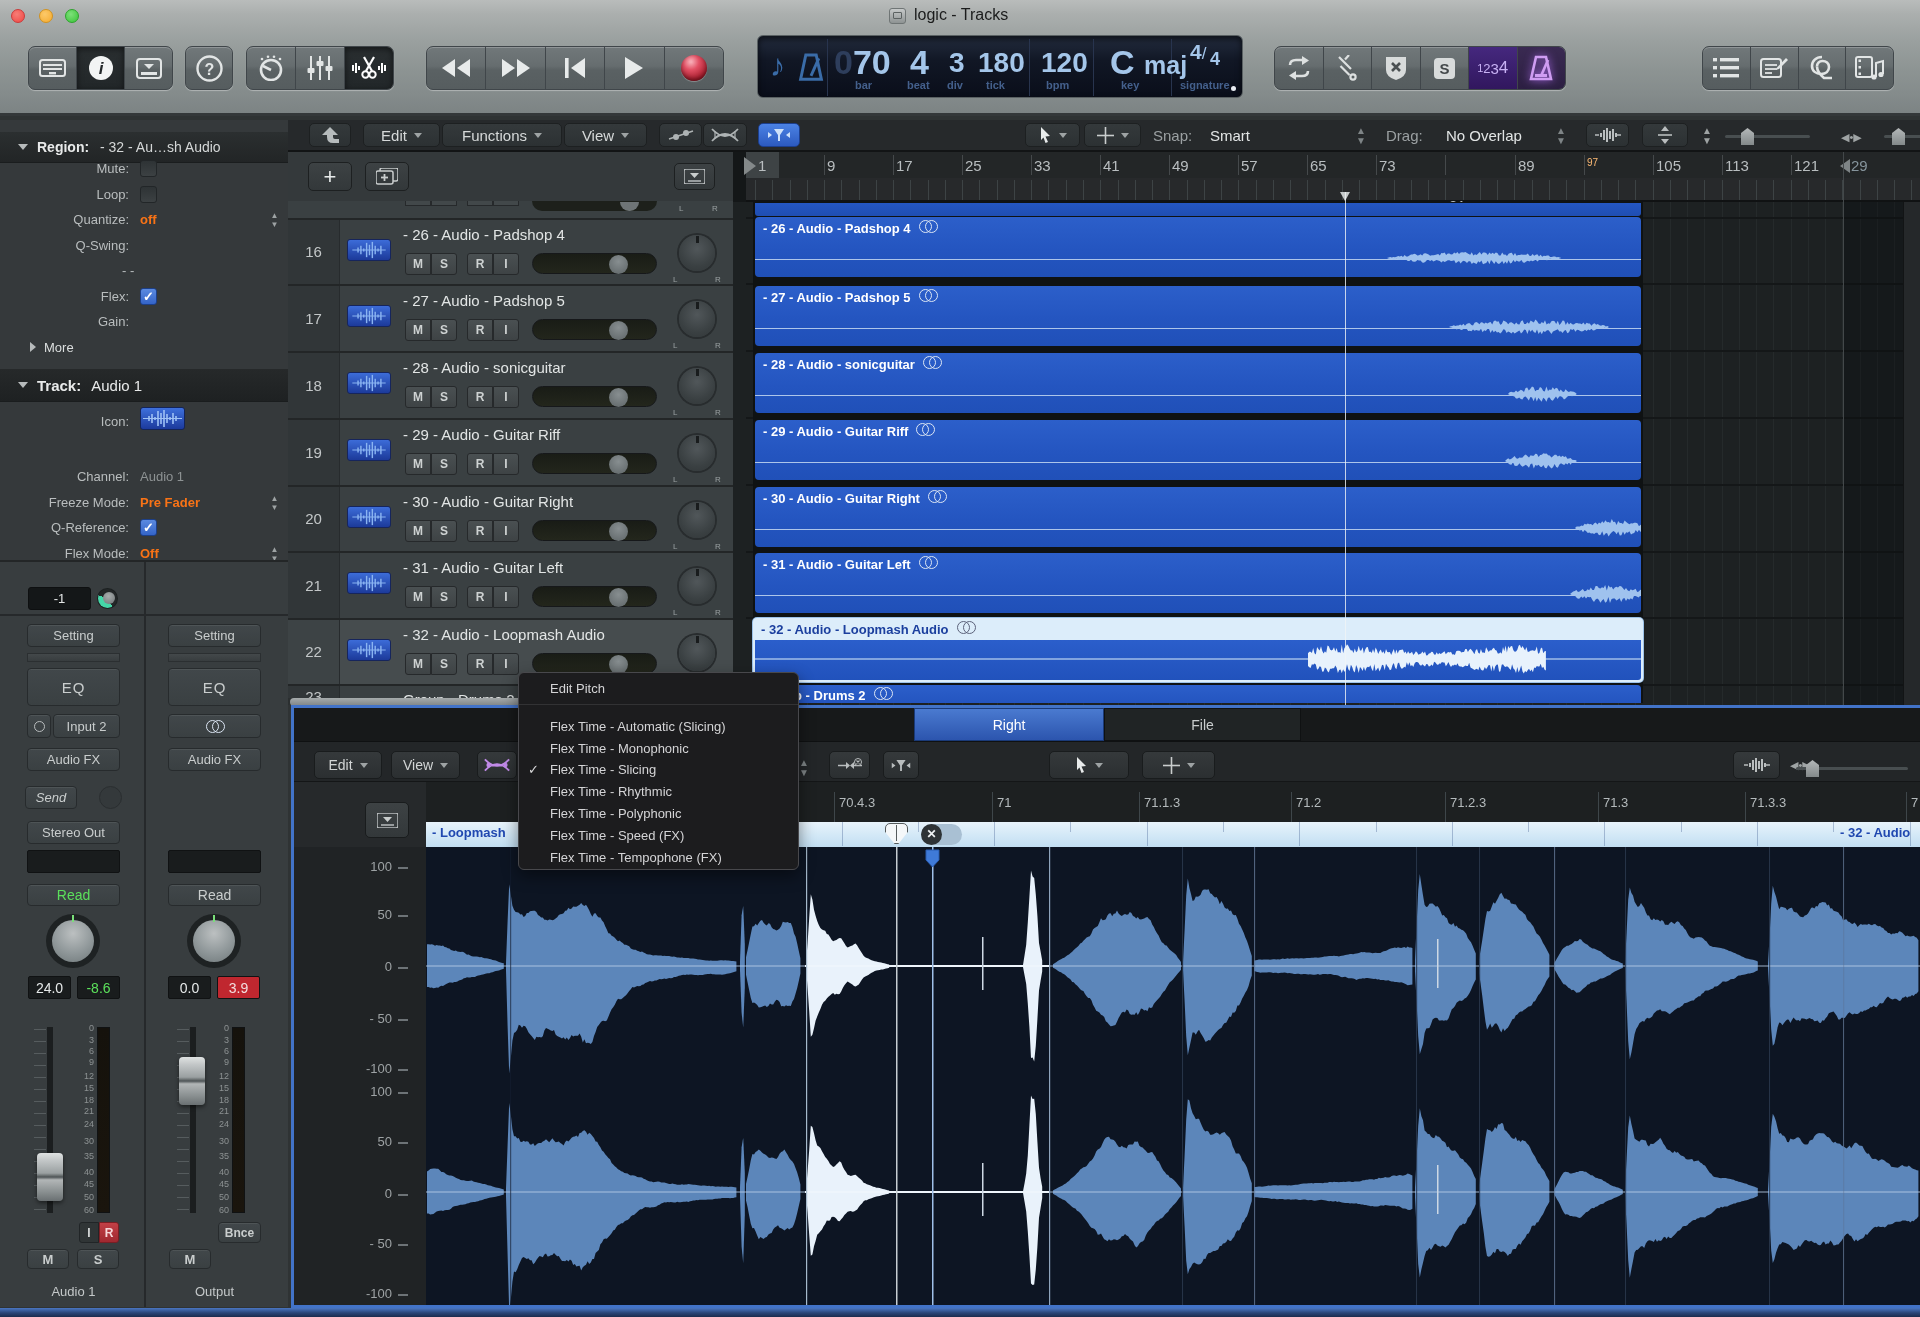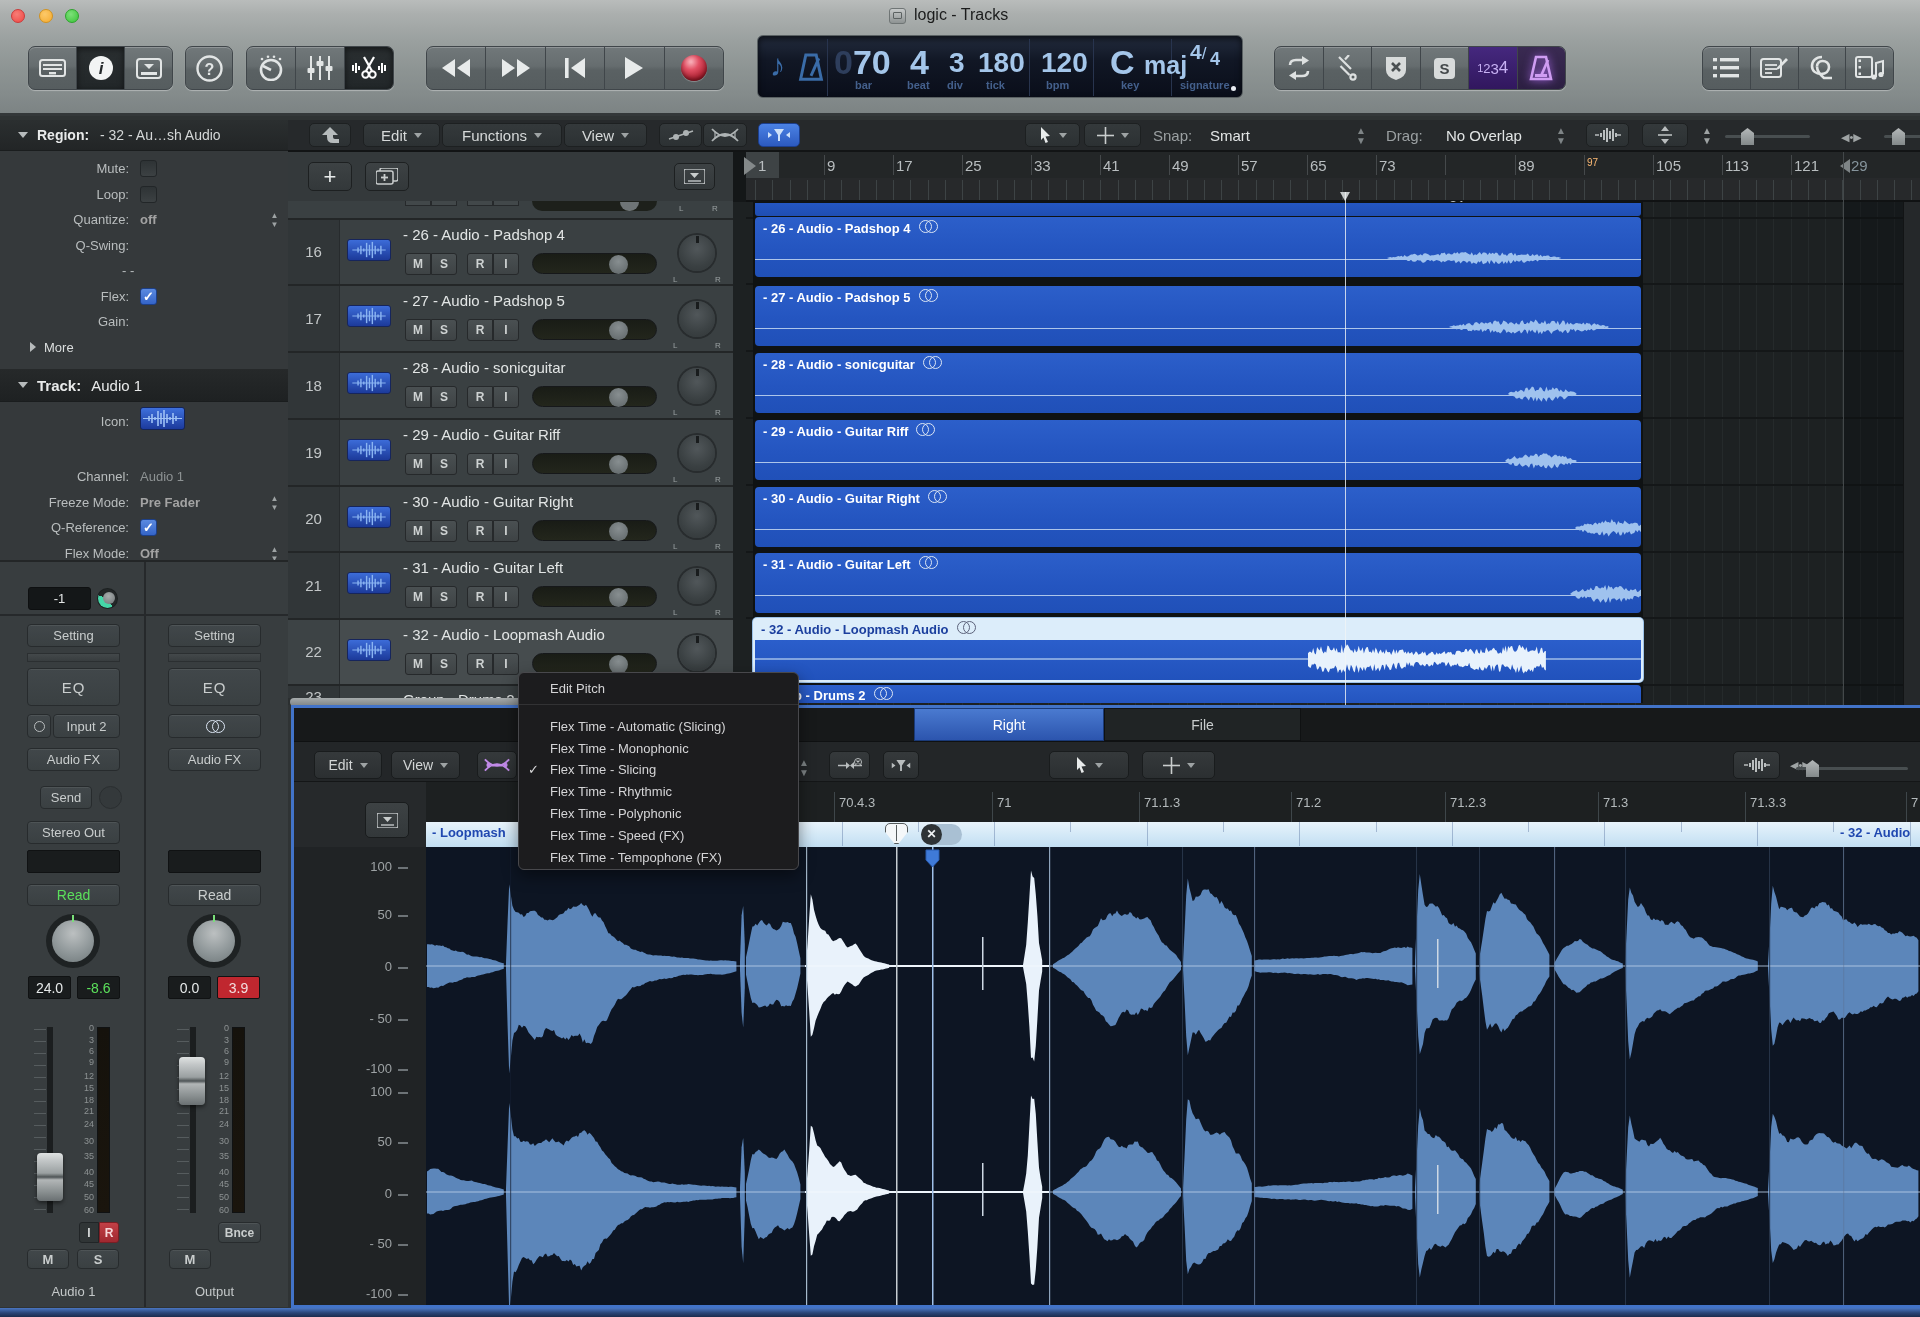--- a/index.html
+++ b/index.html
@@ -19,21 +19,21 @@
 
 #lcd{left:757px;top:35px;width:486px;height:63px;background:linear-gradient(#232c3e,#111725 40%,#0a0e1a);border-radius:6px;border:1px solid #5a6163;box-shadow:inset 0 3px 6px rgba(0,0,0,.65);}
 .lcd-big{color:#a4c6ea;font-weight:bold;font-size:34px;letter-spacing:0;}
 .lcd-lab{color:#44608c;font-size:11px;font-weight:bold;}
 .lcd-sep{position:absolute;top:3px;width:1px;height:57px;background:#28344e;}
 
 #insp{left:0;top:120px;width:288px;height:1187px;background:#35393b;}
 .ihdr{left:0;width:288px;height:31px;background:linear-gradient(#2b2f30,#222526);border-bottom:1px solid #1a1d1e;color:#e8eaea;font-size:14px;display:flex;align-items:center;}
 .irow{left:0;width:288px;height:25px;color:#b9bdbe;font-size:13px;}
 .ilab{position:absolute;right:159px;top:4px;text-align:right;white-space:nowrap;}
-.ival{position:absolute;left:140px;top:4px;font-weight:bold;color:#a3a3a3;}
+.ival{position:absolute;left:140px;top:4px;font-weight:bold;color:#f97316;}
 .chk{position:absolute;left:140px;top:3px;width:17px;height:17px;border-radius:3px;background:linear-gradient(#2e3335,#3c4143);border:1px solid #222628;}
 .chk.on{background:linear-gradient(#5b8ae0,#3464c8);border:1px solid #1c3f88;color:#fff;font-size:13px;font-weight:bold;text-align:center;line-height:16px;}
 .stepper{position:absolute;right:8px;top:3px;width:11px;height:18px;color:#9ea3a4;font-size:8px;line-height:9px;text-align:center;}
 
 .csbtn{position:absolute;border-radius:4px;background:linear-gradient(#41474a,#3a4042);border:1px solid #272b2d;box-shadow:inset 0 1px 0 rgba(255,255,255,.07);color:#c9cdcd;font-size:13px;display:flex;align-items:center;justify-content:center;}
 .cslab{position:absolute;color:#c4c8c9;font-size:13px;text-align:center;}
 
 #ttb{left:288px;top:120px;width:1632px;height:32px;background:#26292b;border-bottom:2px solid #121415;}
 .tbtn{position:absolute;top:3px;height:24px;border-radius:5px;background:linear-gradient(#34393b,#2c3133);border:1px solid #1d2021;color:#d4d7d7;font-size:14px;display:flex;align-items:center;justify-content:center;}
 .menulab{color:#d6d9d9;font-size:15px;}
@@ -307,21 +307,21 @@
             <rect x="3.5" y="17.5" width="2.5" height="2.5" fill="#e2e5e5"></rect>
             <path d="M21 22 L21 8 L28 6 L28 19" fill="none" stroke="#e2e5e5" stroke-width="2"></path>
             <circle cx="19" cy="22" r="2.6" fill="#e2e5e5"></circle>
             <circle cx="26" cy="19.5" r="2.6" fill="#e2e5e5"></circle>
           </svg>
         </div>
   </div>
 </div>
 
 <div class="abs" id="insp">
-      <div class="abs ihdr" style="top:0;align-items:center;">
+      <div class="abs ihdr" style="top:12px;align-items:center;">
         <span style="margin-left:18px;width:0;height:0;border-left:5px solid transparent;border-right:5px solid transparent;border-top:6px solid #b7bbbc;display:inline-block;"></span>
         <span style="margin-left:9px;font-weight:bold;">Region:</span>
         <span style="margin-left:7px;color:#d4d7d7;">&nbsp;- 32 - Au…sh Audio</span>
       </div>
 <div class="abs irow" style="top:37px;">
         <div class="ilab">Mute:</div>
         <div class="chk"></div>
       </div>
 <div class="abs irow" style="top:62.5px;">
         <div class="ilab">Loop:</div>
@@ -409,21 +409,21 @@
 <div class="csbtn" style="left:168px;top:548px;width:93px;height:38px;font-size:15px;letter-spacing:1px;">EQ</div>
 <div class="csbtn" style="left:168px;top:628px;width:93px;height:23px;">Audio FX</div>
 <div class="abs" style="left:168px;top:730px;width:93px;height:23px;background:#191c1d;border:1px solid #101213;border-radius:2px;"></div>
 <div class="csbtn" style="left:27px;top:594px;width:24px;height:24px;">
         <span style="display:inline-block;width:11px;height:11px;border:1.5px solid #b9bdbe;border-radius:50%;"></span>
       </div>
 <div class="csbtn" style="left:53px;top:594px;width:67px;height:24px;">Input 2</div>
 <div class="csbtn" style="left:168px;top:594px;width:93px;height:24px;">
         <span class="stico" style="margin:0;"></span>
       </div>
-<div class="csbtn" style="left:40px;top:666px;width:52px;height:23px;">Send</div>
+<div class="csbtn" style="left:25px;top:666px;width:52px;height:23px;font-style:italic;">Send</div>
 <div class="abs" style="left:99px;top:666px;width:23px;height:23px;border-radius:50%;background:#34393b;border:1px solid #2a2e30;"></div>
 <div class="csbtn" style="left:27px;top:701px;width:93px;height:23px;">Stereo Out</div>
 <div class="csbtn" style="left:27px;top:764px;width:93px;height:22px;color:#5be05b;font-size:14px;">Read</div>
 <div class="csbtn" style="left:168px;top:764px;width:93px;height:22px;font-size:14px;">Read</div>
 <div class="abs" style="left:46px;top:794px;width:54px;height:54px;border-radius:50%;background:#1e2223;"></div>
 <div class="abs" style="left:52px;top:800px;width:42px;height:42px;border-radius:50%;background:radial-gradient(circle at 50% 32%,#bcc0c1,#90989a 55%,#6e7779);"></div>
 <div class="abs" style="left:72px;top:795px;width:2px;height:7px;background:#7adf7a;"></div>
 <div class="abs" style="left:187px;top:794px;width:54px;height:54px;border-radius:50%;background:#1e2223;"></div>
 <div class="abs" style="left:193px;top:800px;width:42px;height:42px;border-radius:50%;background:radial-gradient(circle at 50% 32%,#bcc0c1,#90989a 55%,#6e7779);"></div>
 <div class="abs" style="left:213px;top:795px;width:2px;height:7px;background:#7adf7a;"></div>

